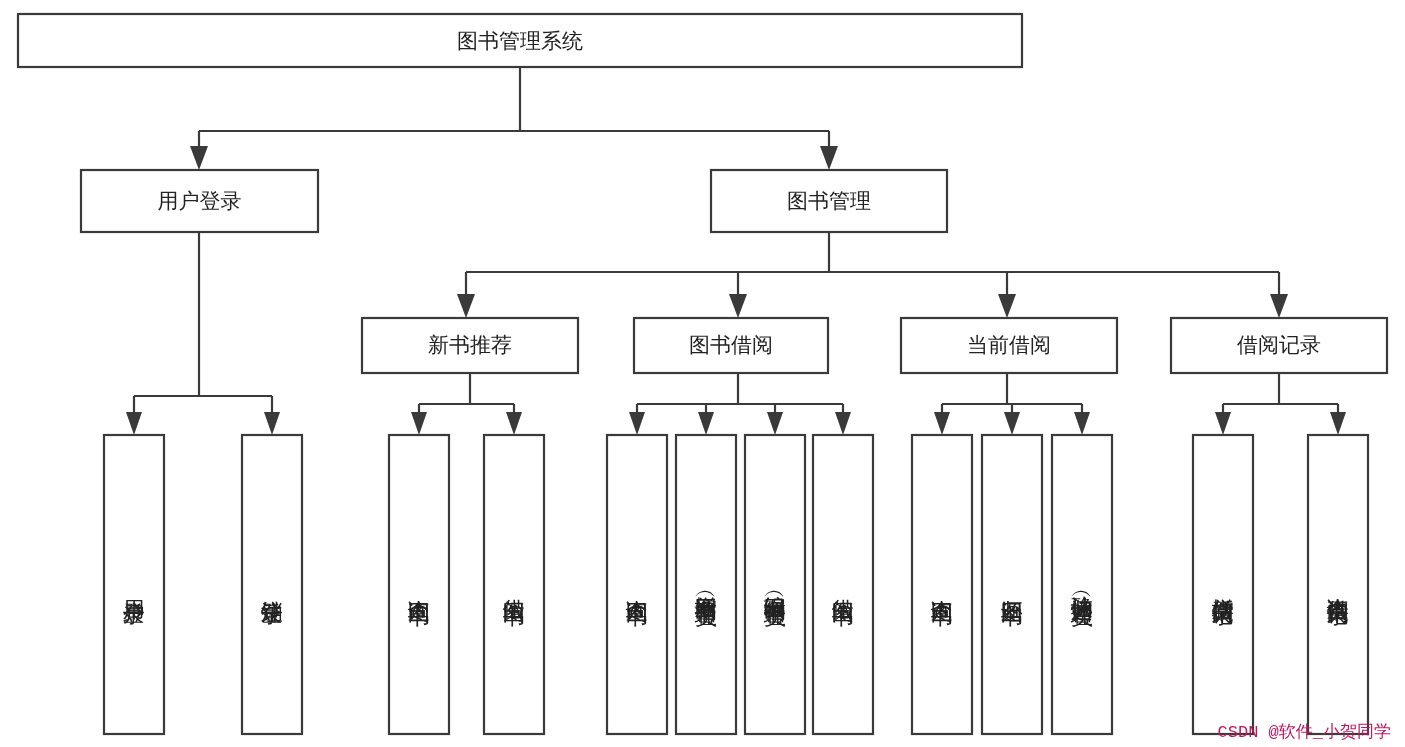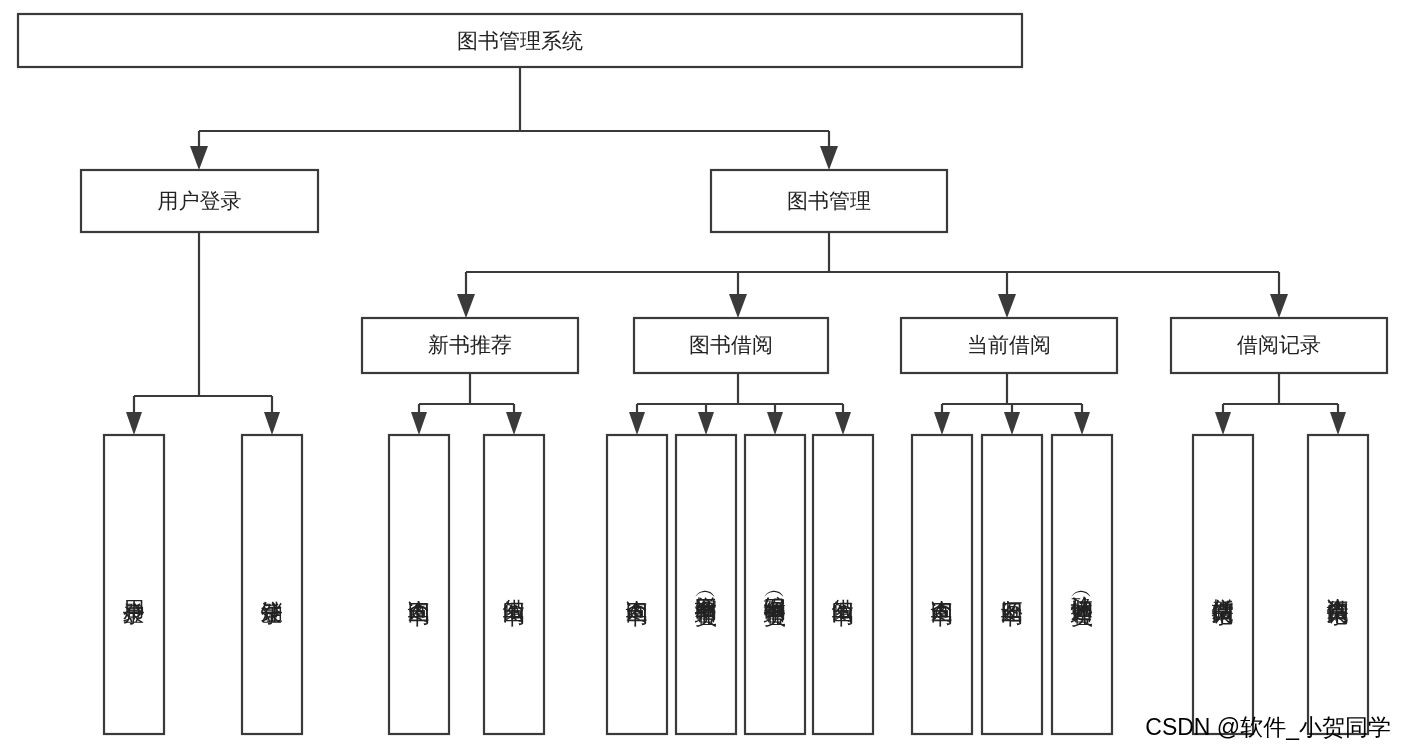--- a/index.html
+++ b/index.html
@@ -62,23 +62,23 @@
     line-height: 1.06;
     color: #222222;
     letter-spacing: 1.5px;
     white-space: nowrap;
     text-align: center;
   }
   .watermark {
     position: absolute;
     right: 14px;
     bottom: 4px;
-    font-family: Liberation Sans, sans-serif;
-    font-size: 23px;
-    color: #000000;
+    font-family: Liberation Mono, monospace;
+    font-size: 17px;
+    color: #be185d;
     white-space: nowrap;
   }
 </style>
 </head>
 <body>
 
 <div id="diagram-root">
 
   <svg id="tree-svg" viewBox="0 0 1405 747">
 

